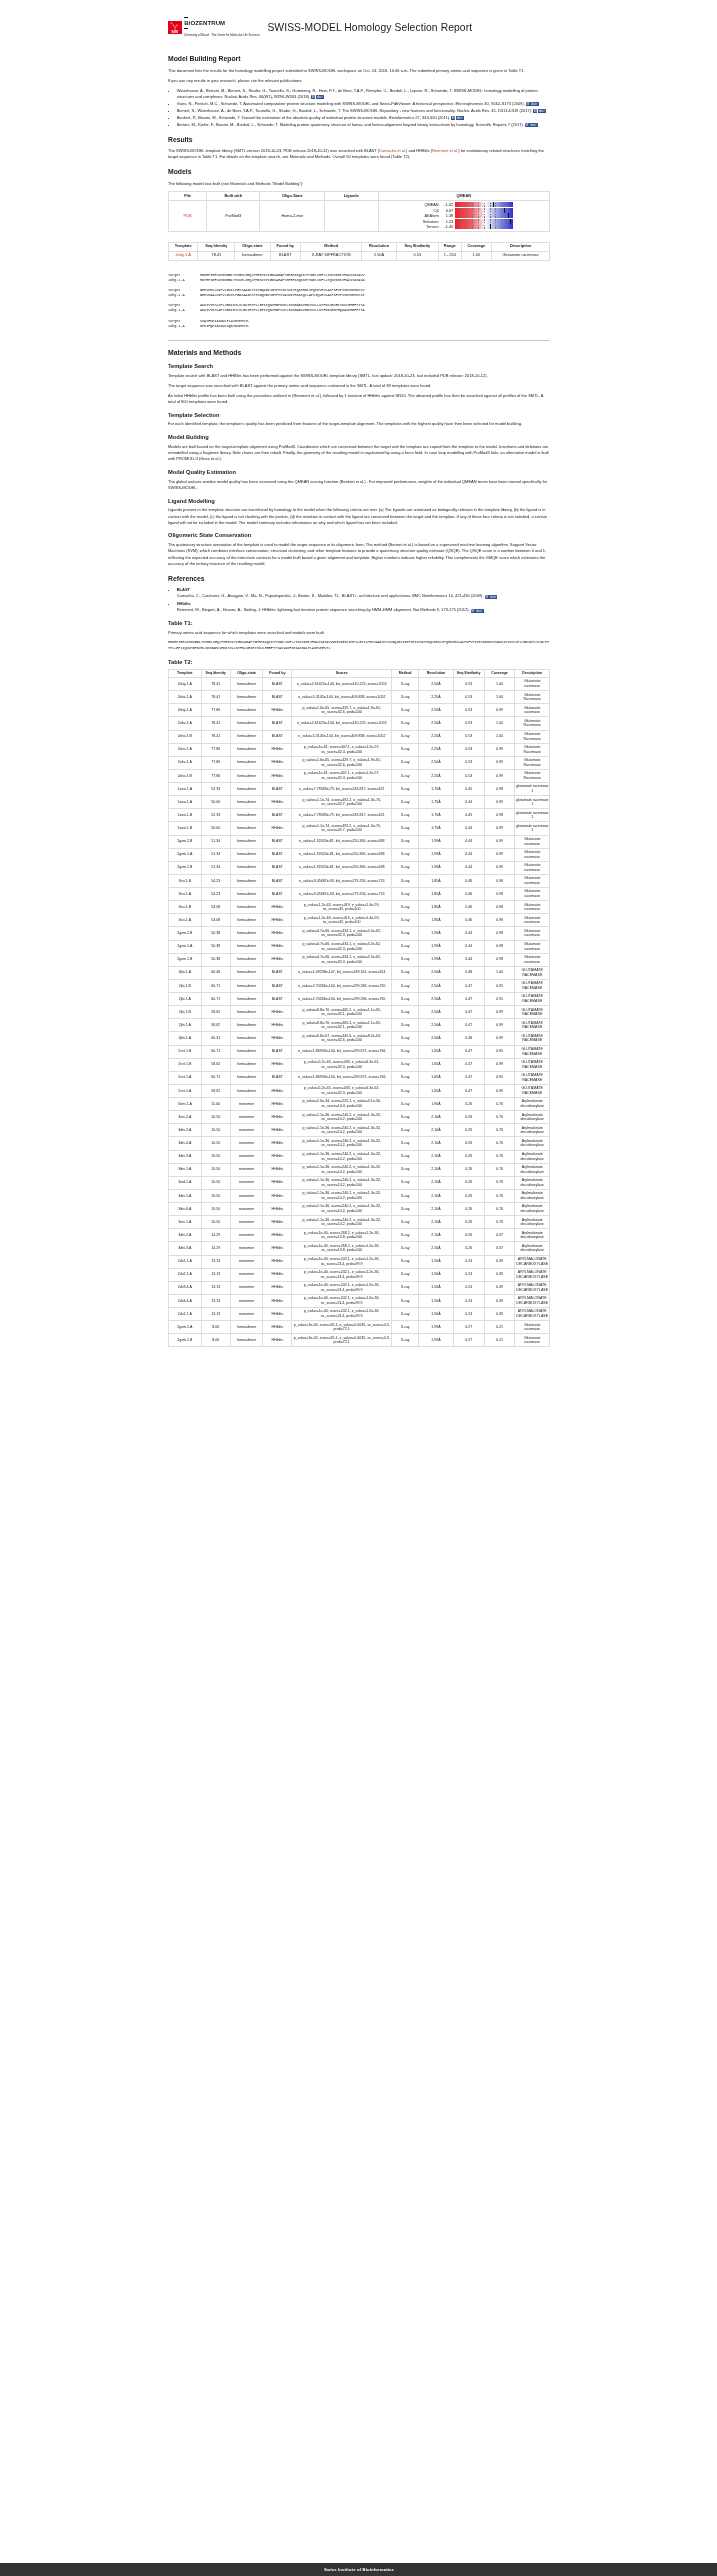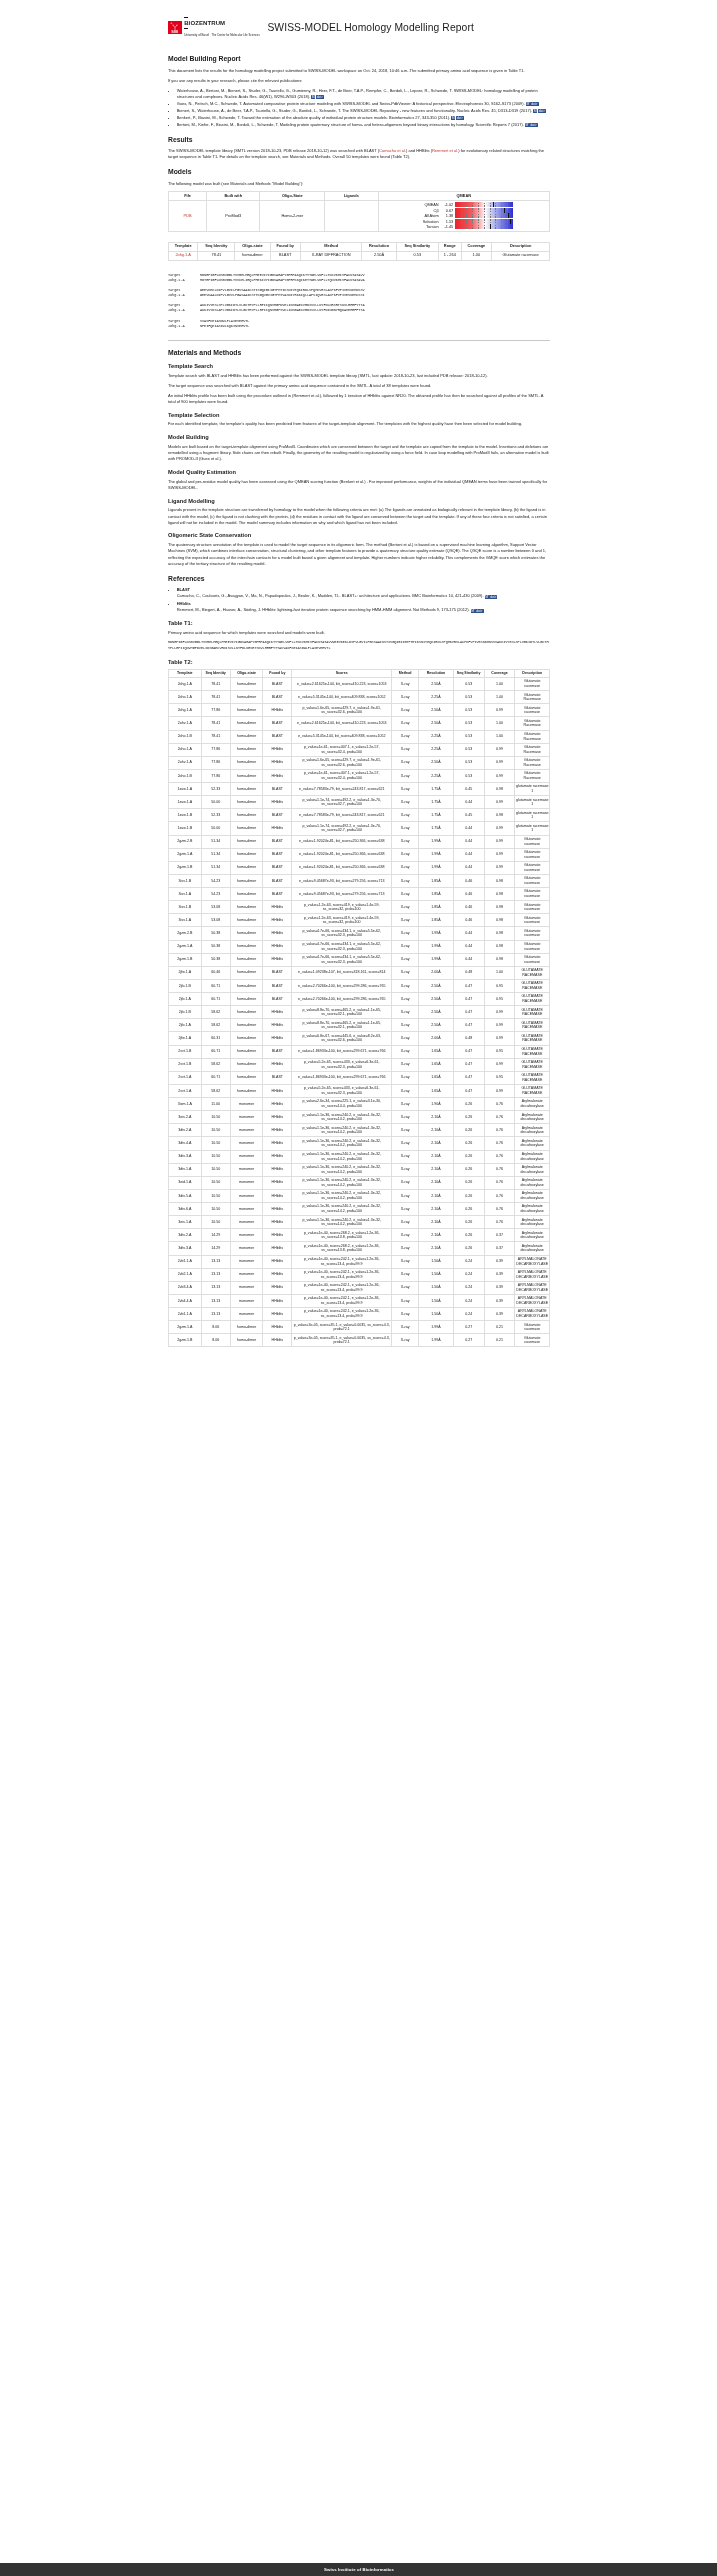--- a/index.html
+++ b/index.html
@@ -91,21 +91,21 @@
           <span class="lbl">SIB</span>
         </div>
         <div class="bz">
           <span class="dash"></span>
           <span class="bigname">BIOZENTRUM</span>
           <span class="dash"></span>
           <span class="sub1">University of Basel</span>
           <span class="sub2">The Center for Molecular Life Sciences</span>
         </div>
       </div>
-      <div class="maintitle">SWISS-MODEL Homology Modelling Report</div>
+      <div class="maintitle">SWISS-MODEL Homology Selection Report</div>
     </div>
 
     <h2 class="sec">Model Building Report</h2>
     <p class="body">This document lists the results for the homology modelling project submitted to SWISS-MODEL workspace on Oct. 24, 2018, 10:46 a.m..The submitted primary amino acid sequence is given in Table T1.</p>
     <p class="body">If you use any results in your research, please cite the relevant publications:</p>
     <ul class="refs">
       <li><span>Waterhouse, A., Bertoni, M., Bienert, S., Studer, G., Tauriello, G., Gumienny, R., Heer, F.T., de Beer, T.A.P., Rempfer, C., Bordoli, L., Lepore, R., Schwede, T. SWISS-MODEL: homology modelling of protein structures and complexes. Nucleic Acids Res. 46(W1), W296-W303 (2018).</span> <span class="doi"><span class="m">M</span><span class="d">doi&gt;</span></span></li>
       <li><span>Guex, N., Peitsch, M.C., Schwede, T. Automated comparative protein structure modeling with SWISS-MODEL and Swiss-PdbViewer: A historical perspective. Electrophoresis 30, S162-S173 (2009).</span> <span class="doi"><span class="m">M</span><span class="d">doi&gt;</span></span></li>
       <li><span>Bienert, S., Waterhouse, A., de Beer, T.A.P., Tauriello, G., Studer, G., Bordoli, L., Schwede, T. The SWISS-MODEL Repository - new features and functionality. Nucleic Acids Res. 45, D313-D319 (2017).</span> <span class="doi"><span class="m">M</span><span class="d">doi&gt;</span></span></li>
       <li><span>Benkert, P., Biasini, M., Schwede, T. Toward the estimation of the absolute quality of individual protein structure models. Bioinformatics 27, 343-350 (2011).</span> <span class="doi"><span class="m">M</span><span class="d">doi&gt;</span></span></li>

